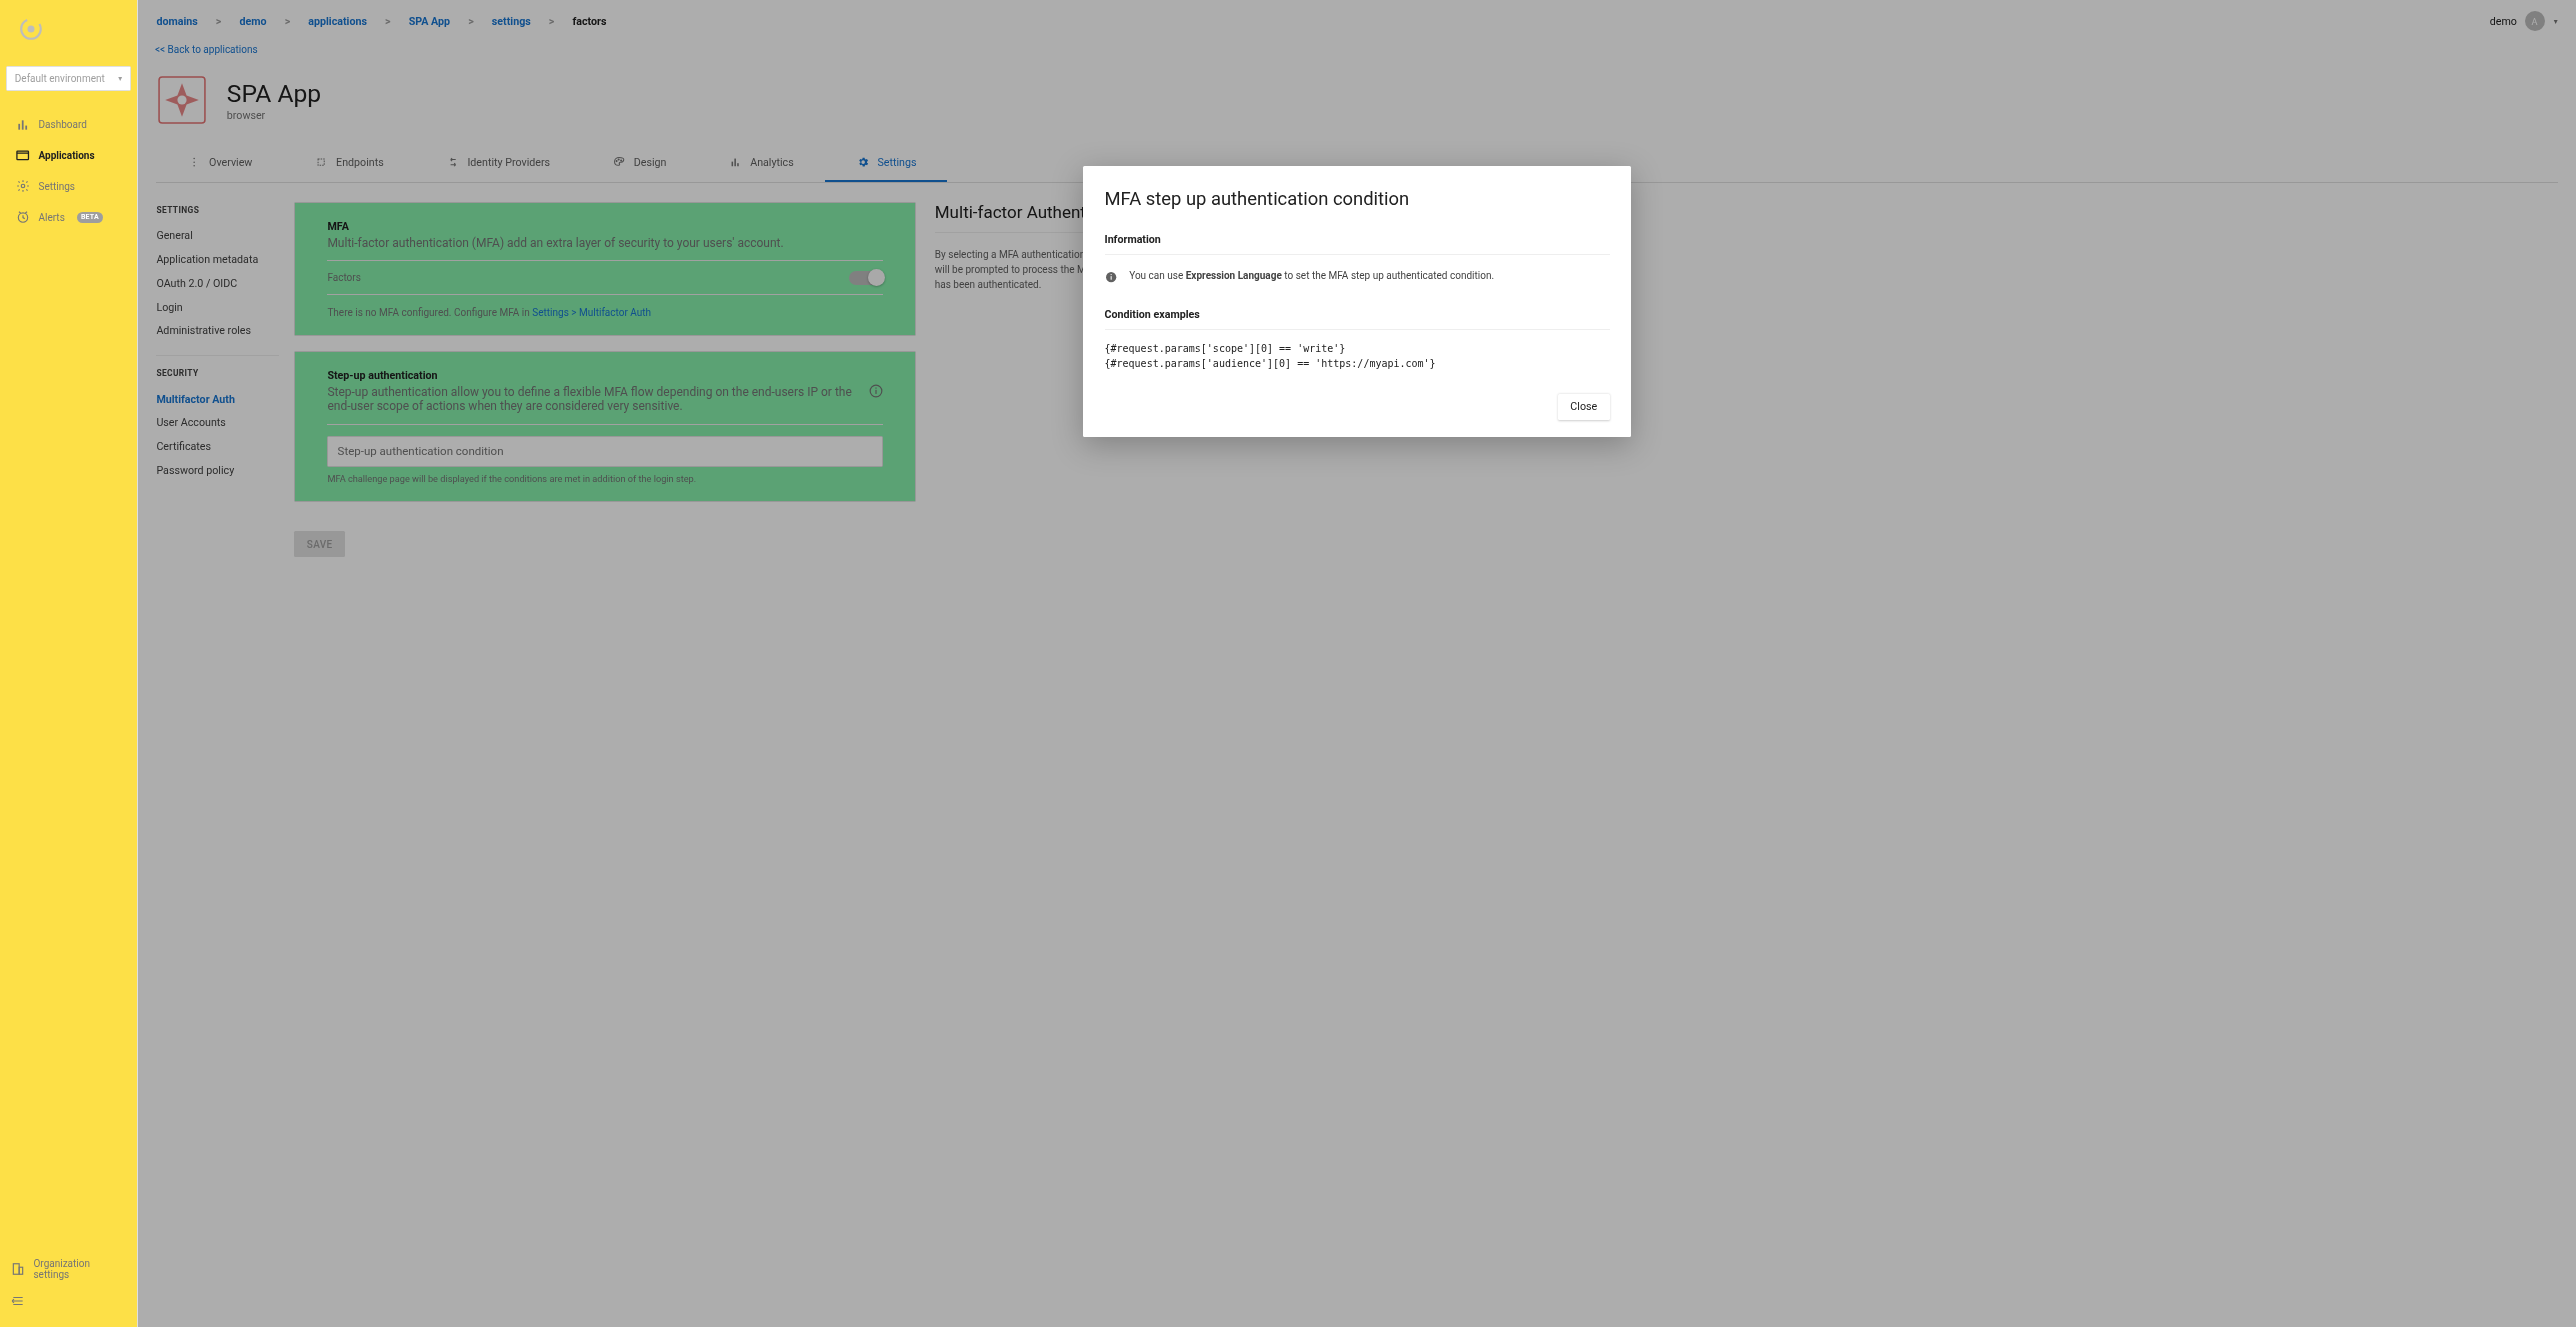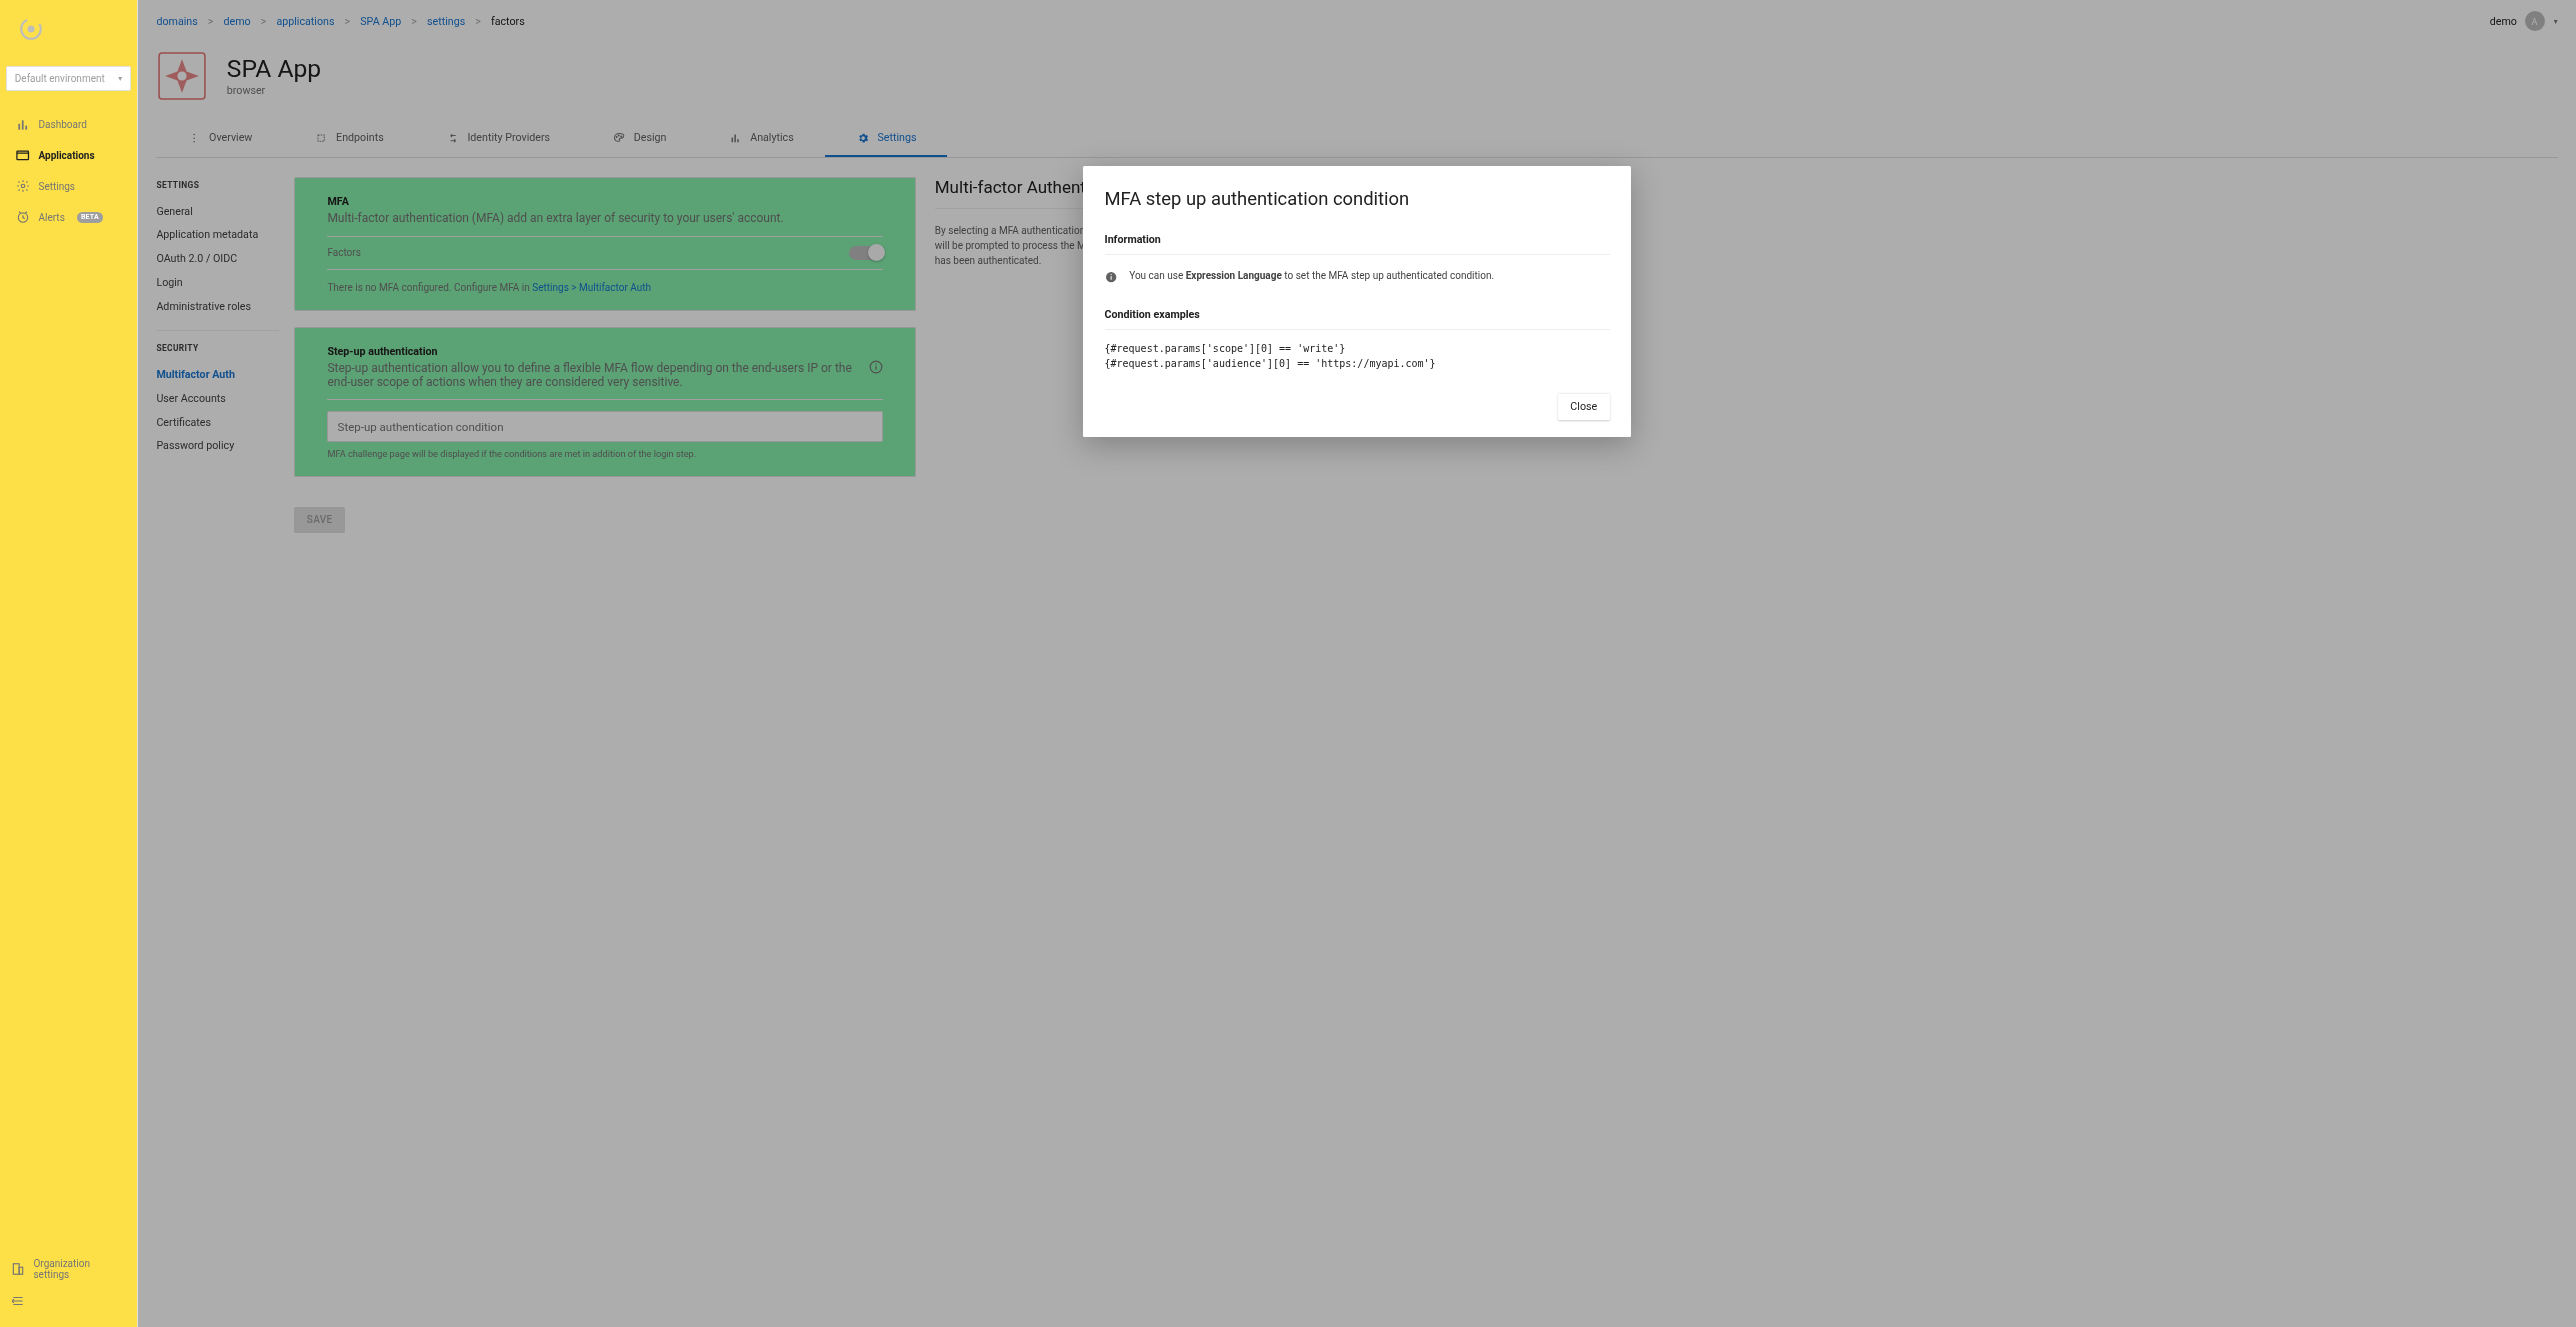--- a/index.html
+++ b/index.html
@@ -18,21 +18,21 @@
 .nav-item.active { color: #212121; font-weight: 700; }
 .nav-item .beta { margin-left: 4.6px; background: #9e9e9e; color: #fff; font-size: 7px; font-weight: 700; padding: 1.5px 3.8px; border-radius: 6.1px; letter-spacing: 0.2px; }
 .sidebar-spacer { flex: 1; }
 .sidebar-footer { padding: 0 0 14px 0; }
 .sidebar-footer .nav-item { padding: 7.7px 10.7px; font-size: 10px; }
 .collapse-icon { padding: 6.1px 10.7px; color: #757575; }
 
 
 .main { flex: 1; display: flex; flex-direction: column; background: #fff; position: relative; }
 .topbar { height: 42px; display: flex; align-items: center; padding: 0 18.4px; }
-.breadcrumb { display: flex; gap: 7px; font-size: 10.7px; }
+.breadcrumb { display: flex; gap: 15px; font-size: 10.7px; font-weight: bold; }
 .breadcrumb a { color: #1976d2; text-decoration: none; }
 .breadcrumb .sep { color: #9e9e9e; margin: 0 3.1px; }
 .breadcrumb .leaf { color: #212121; }
 .topbar-spacer { flex: 1; }
 .user-chip { display:flex; align-items:center; gap: 7.7px; }
 .user-chip .username { color:#212121; font-size:10.7px; }
 .avatar { width: 20px; height: 20px; border-radius: 50%; background: #bdbdbd; display:flex; align-items:center; justify-content:center; color:#fff; font-size:9.2px; }
 .user-chip .chev { font-size: 7.7px; color:#757575; margin-left: 1.5px; }
 
 .backlink { padding: 0 0 10.7px 0; margin-left: -1.5px; }
@@ -194,20 +194,23 @@
       </div>
       <div class="topbar-spacer"></div>
       <div class="user-chip">
         <span class="username">demo</span>
         <span class="avatar">A</span>
         <span class="chev">▾</span>
       </div>
     </div>
 
     <div class="content">
+      <div class="backlink">
+        <a href="#">&lt;&lt; Back to applications</a>
+      </div>
 
       <div class="app-header">
         <div class="app-icon">
           <svg viewBox="0 0 68 68">
               <rect x="4" y="4" width="60" height="60" rx="4" fill="#fff" stroke="#e57373" stroke-width="2"></rect>
               <g transform="translate(34 34)">
                 <polygon points="0,-22 6,-6 22,0 6,6 0,22 -6,6 -22,0 -6,-6" fill="#e57373" opacity="0.85"></polygon>
                 <circle r="6" fill="#fff"></circle>
               </g>
             </svg>

